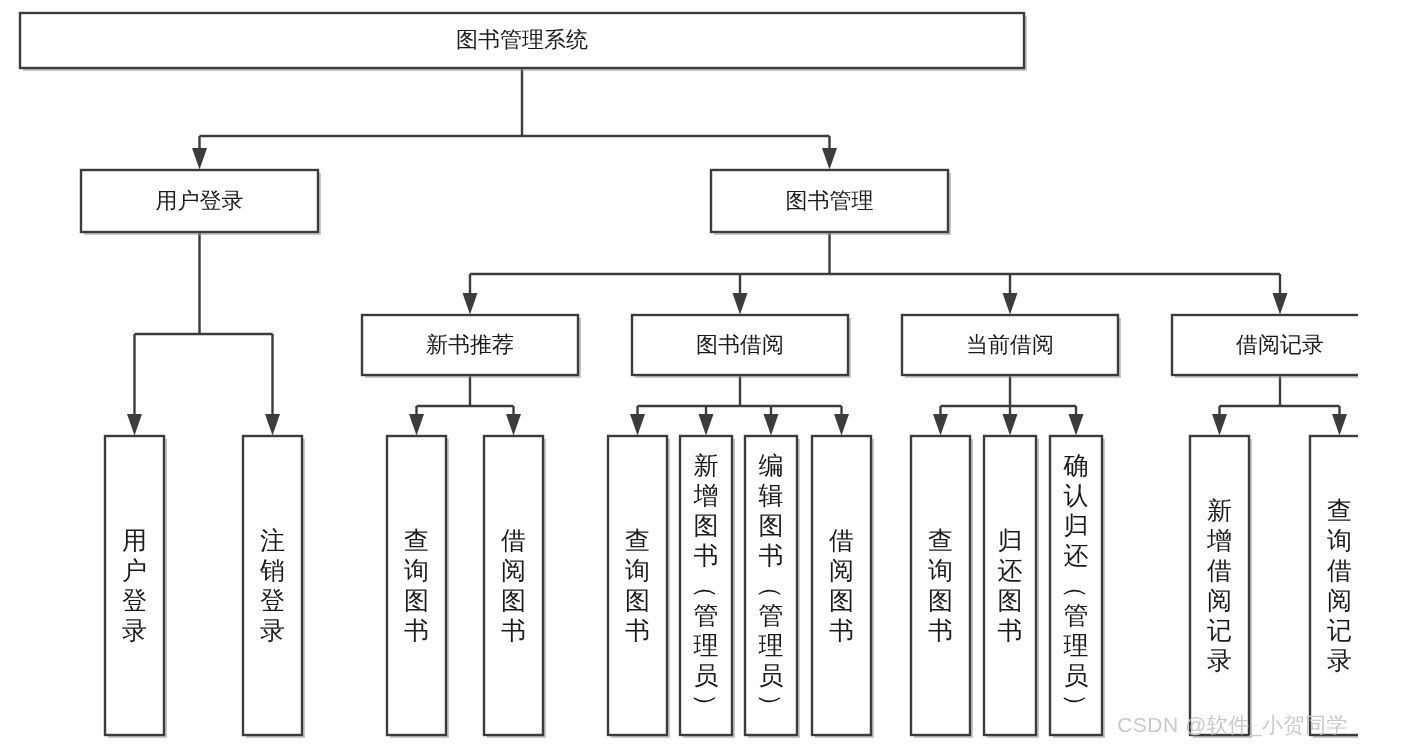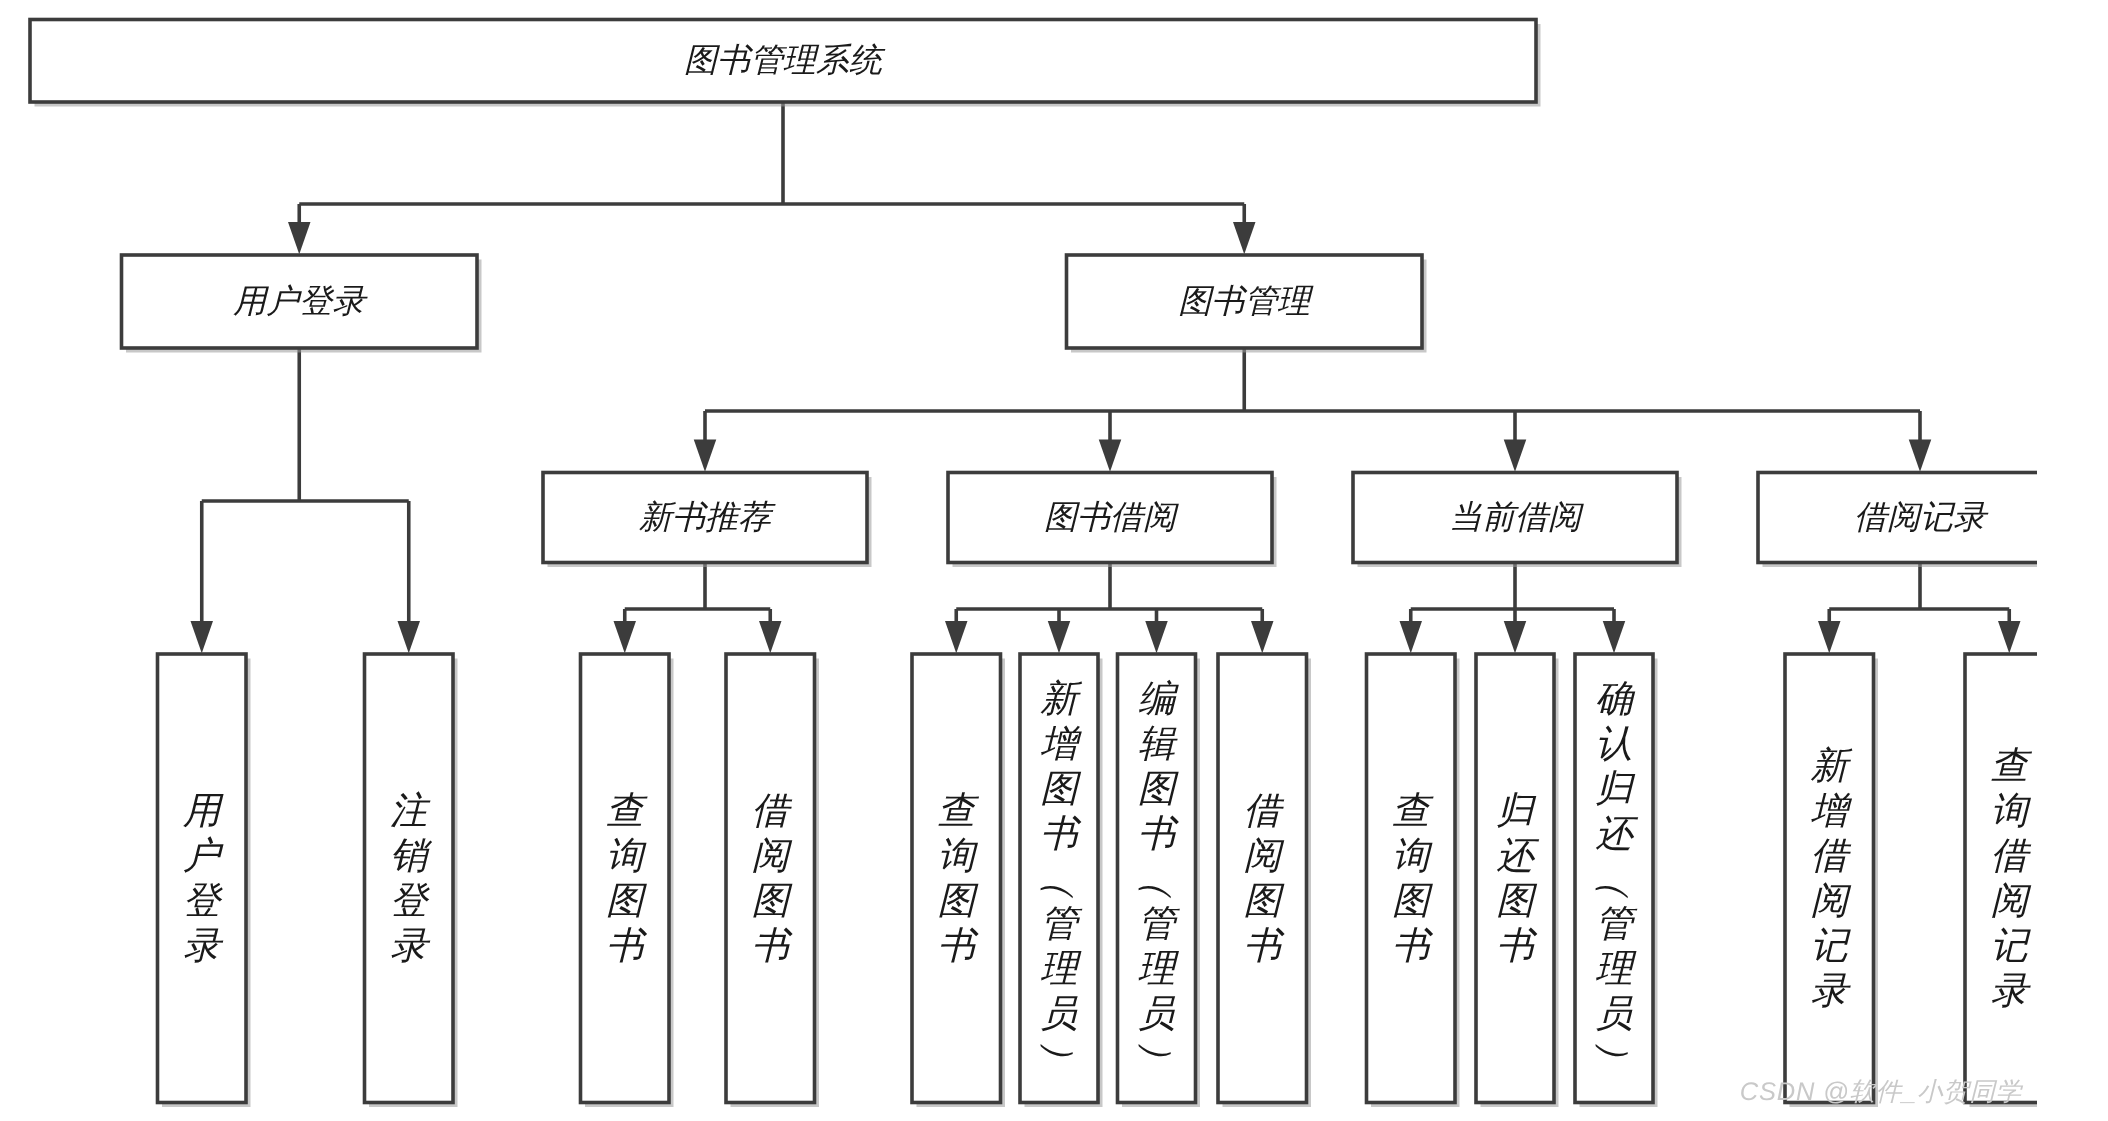--- a/index.html
+++ b/index.html
@@ -10,21 +10,20 @@
   }
   body {
     font-family: "Liberation Sans", "DejaVu Sans", sans-serif;
   }
   #diagram-root {
     position: relative;
     width: 1358px;
     height: 747px;
     background: #ffffff;
     overflow: hidden;
-    font-style: italic;
   }
   svg.diagram-canvas {
     position: absolute;
     left: 0;
     top: 0;
     width: 1405px;
     height: 747px;
     display: block;
   }
   .node-box {
@@ -57,21 +56,21 @@
     fill: #1a1a1a;
     font-family: "Liberation Sans", "DejaVu Sans", sans-serif;
     font-size: 25px;
     text-anchor: middle;
   }
   .watermark-text {
     position: absolute;
     right: 10px;
     bottom: 8px;
     color: #c9c9c9;
-    font-size: 17px;
+    font-size: 21px;
     font-family: "Liberation Sans", "DejaVu Sans", sans-serif;
     letter-spacing: 0.5px;
     white-space: nowrap;
     pointer-events: none;
   }
 </style>
 </head>
 <body>
 
 <div id="diagram-root">

